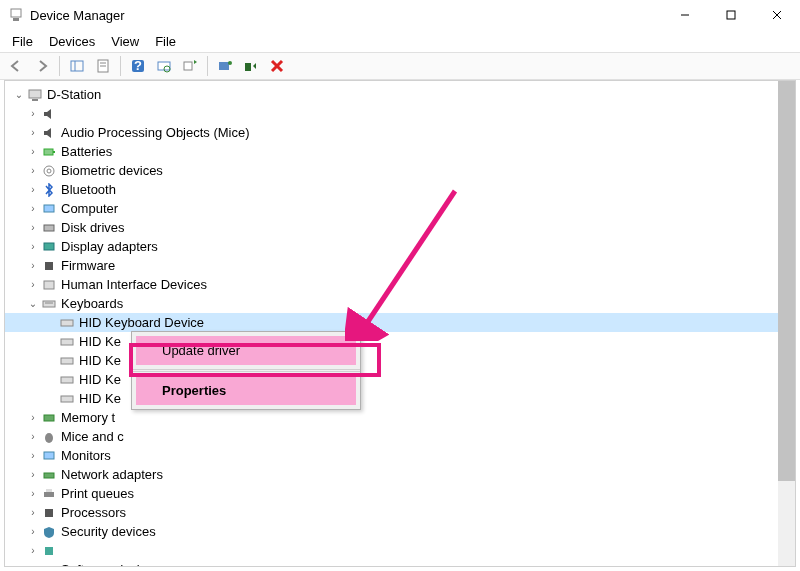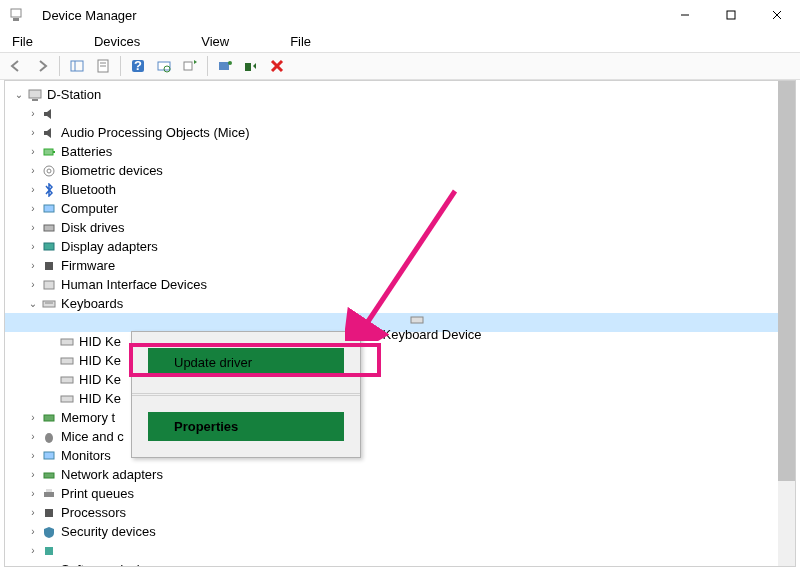--- a/index.html
+++ b/index.html
@@ -1,36 +1,36 @@
 <!DOCTYPE html>
 <html><head>
 <meta charset="utf-8">
 <style>
 * { margin:0; padding:0; box-sizing:border-box; font-family:"Segoe UI",Tahoma,sans-serif; font-size:13px; }
 body { background:#fff; width:800px; height:571px; overflow:hidden; position:relative; }
 .titlebar { height:30px; display:flex; align-items:center; padding:0 0 0 8px; }
 .titlebar .app-icon { width:16px; height:16px; margin-right:6px; display:flex; align-items:center; justify-content:center; }
-.titlebar .title { flex:1;margin-left:12px; }
+.titlebar .title { flex:1; }
 .win-controls { display:flex; }
 .win-controls div { width:46px; height:30px; display:flex; align-items:center; justify-content:center; }
-.menubar { height:22px; display:flex; align-items:center; padding:0 4px;gap:45px; }
+.menubar { height:22px; display:flex; align-items:center; padding:0 4px; }
 .menubar span { padding:2px 8px; }
 .toolbar { height:28px; border-top:1px solid #e0e0e0; border-bottom:1px solid #e0e0e0; background:#fafafa; display:flex; align-items:center; padding:0 4px; gap:2px; }
 .toolbar .tbtn { width:24px; height:24px; display:flex; align-items:center; justify-content:center; border:1px solid transparent; }
 .toolbar .sep { width:1px; height:20px; background:#d0d0d0; margin:0 3px; }
 .content { position:absolute; top:80px; left:4px; right:4px; bottom:4px; border:1px solid #d0d0d0; overflow:hidden; }
 .tree { padding:4px 0; position:relative; height:100%; overflow-y:auto; }
 .node { display:flex; align-items:center; height:19px; padding-left:6px; white-space:nowrap; }
-.node.selected { background:#cce8ff;flex-direction:column; }
+.node.selected { background:#cce8ff; }
 .expander { width:16px; height:16px; display:flex; align-items:center; justify-content:center; color:#666; font-size:10px; }
 .node .devicon { width:16px; height:16px; margin-right:4px; display:flex; align-items:center; justify-content:center; }
 .indent1 { padding-left:20px; }
 .indent2 { padding-left:38px; }
 .ctx-menu { position:absolute; background:#f0f0f0; border:1px solid #b0b0b0; box-shadow:2px 2px 4px rgba(0,0,0,0.2); width:230px; }
-.ctx-menu .item { padding:7px 26px; background:#15803d; margin:16px; }
+.ctx-menu .item { padding:7px 26px; background:#f9a8d4; margin:4px; }
 .ctx-menu .sep { height:1px; background:#d0d0d0; margin:1px 0; }
 .ctx-menu .item.bold { font-weight:bold; }
 .highlight-box { position:absolute; border:4px solid #e6177e; pointer-events:none; }
 .arrow { position:absolute; pointer-events:none; }
 .scrollbar-v { position:absolute; right:0; top:0; bottom:0; width:17px; background:#f0f0f0; }
 .scrollbar-v .thumb { position:absolute; width:100%; background:#c2c2c2; }
 </style>
 </head>
 <body>
 

